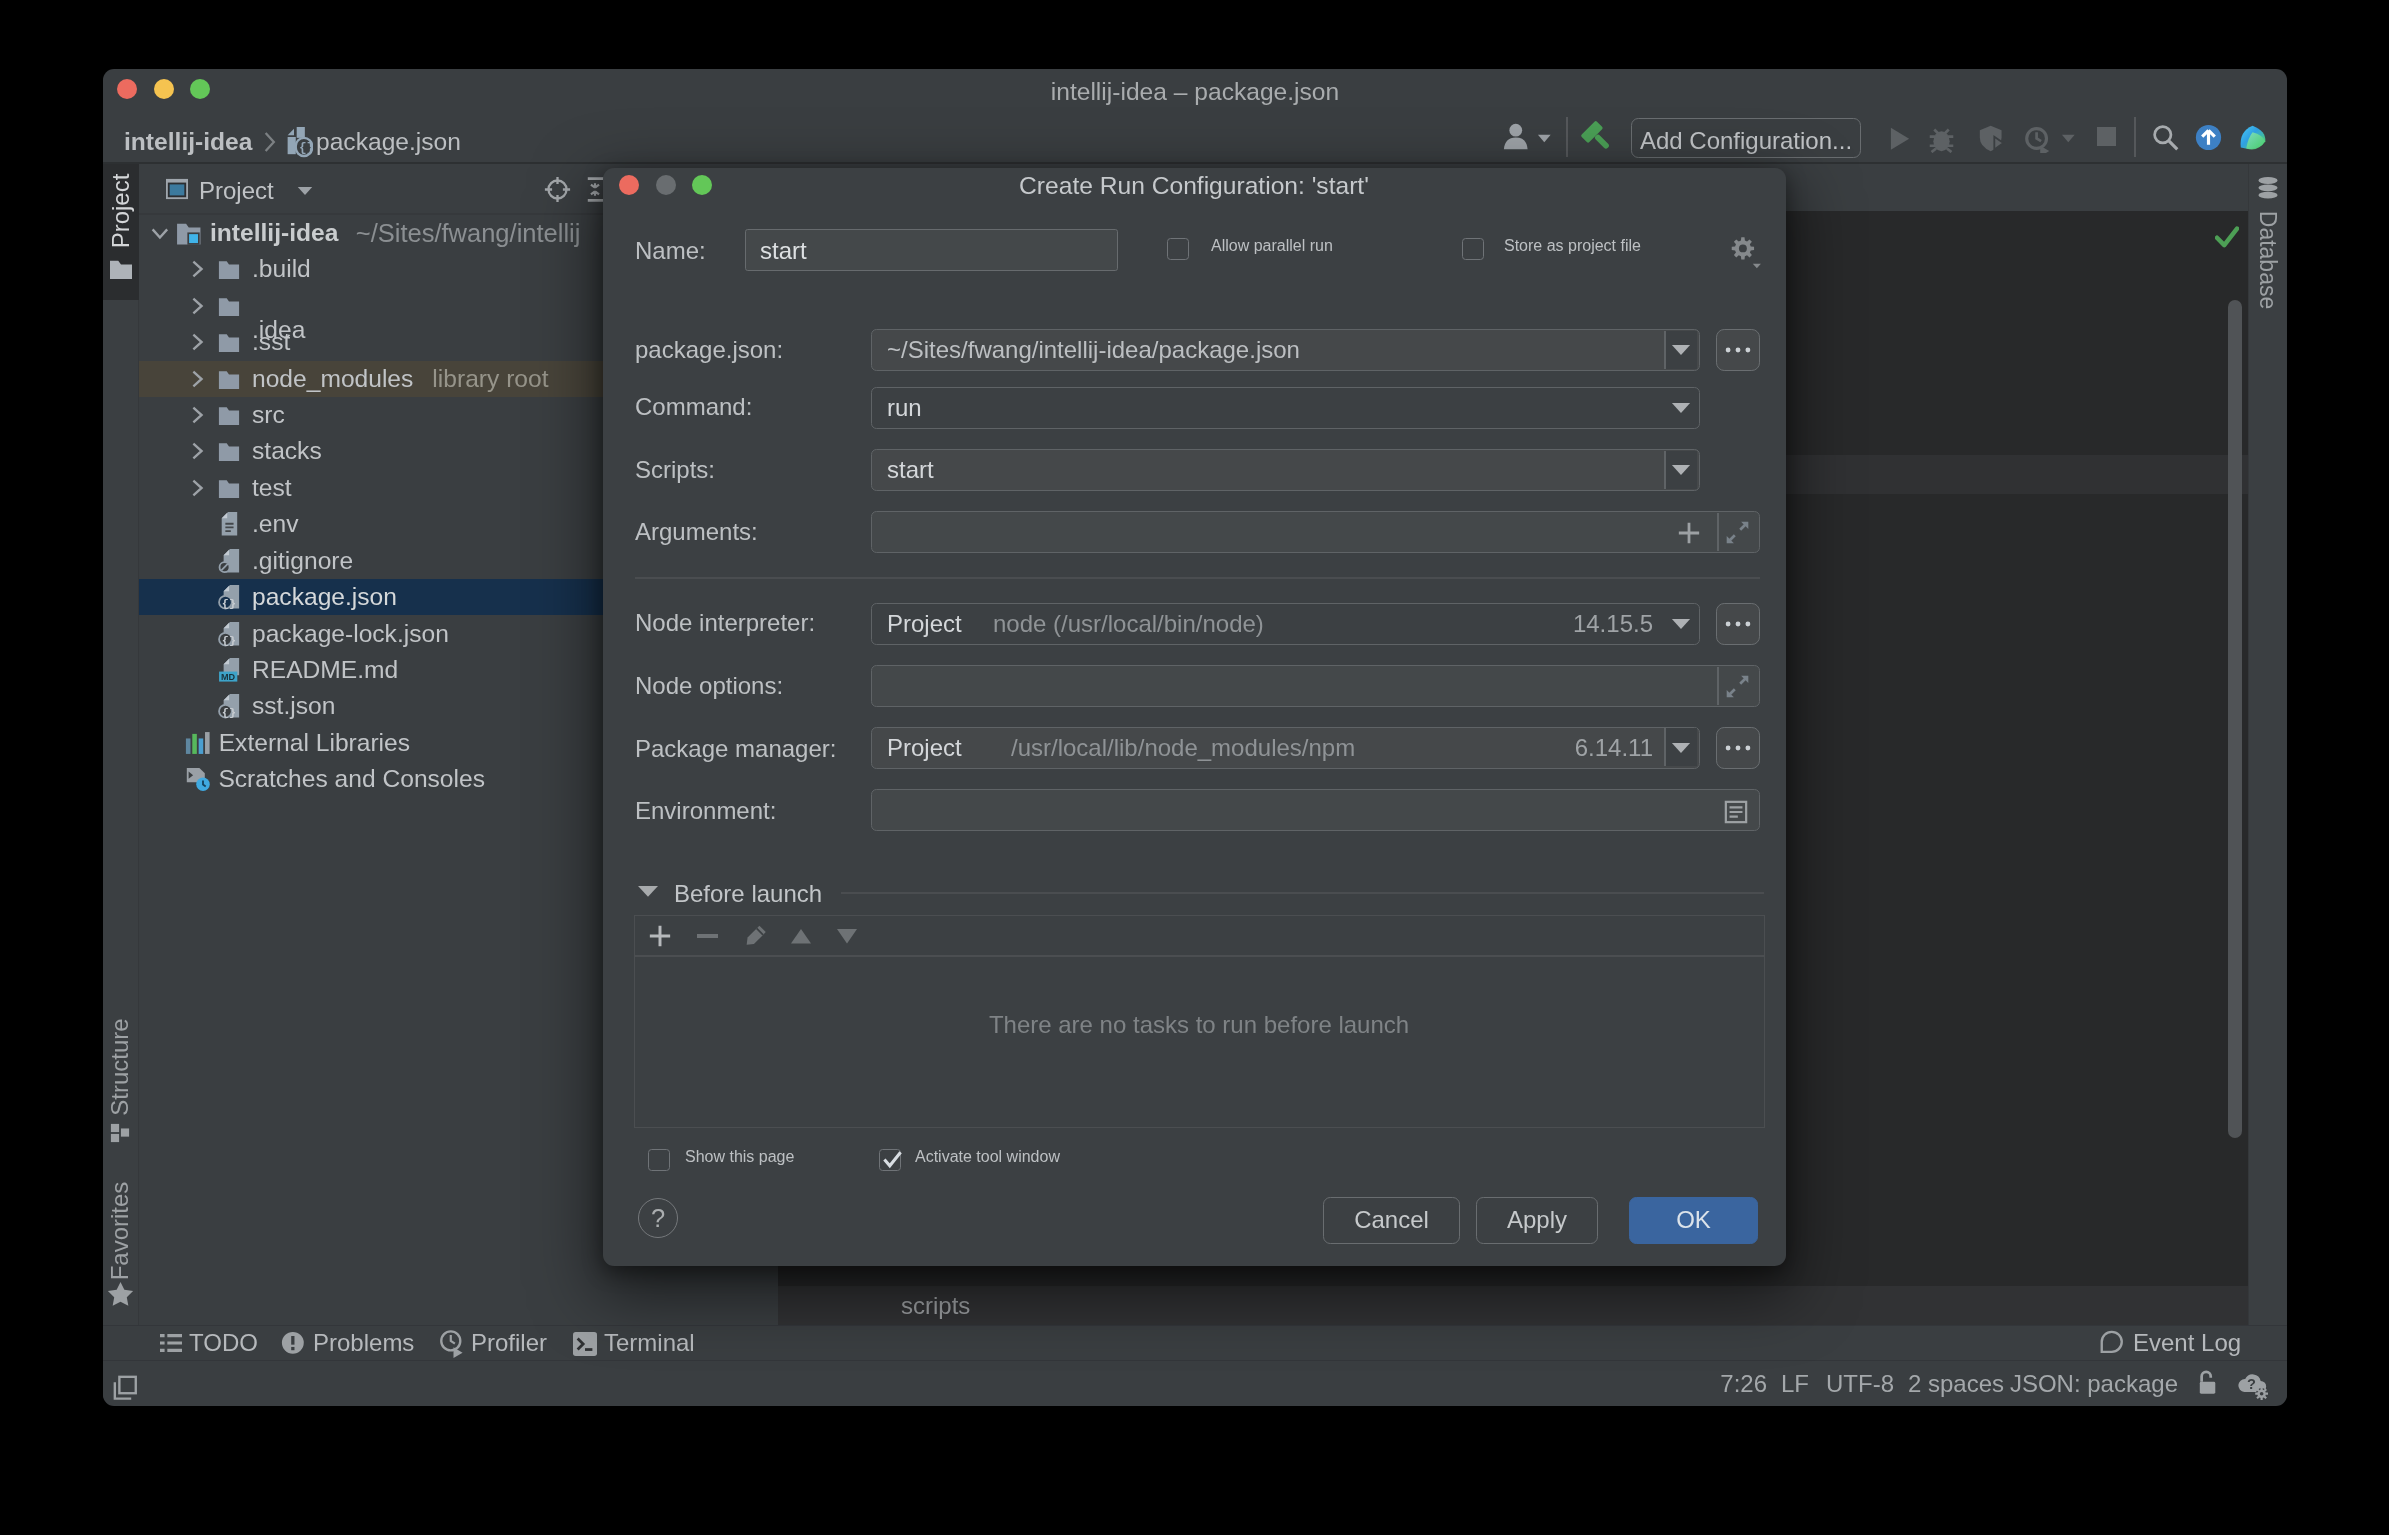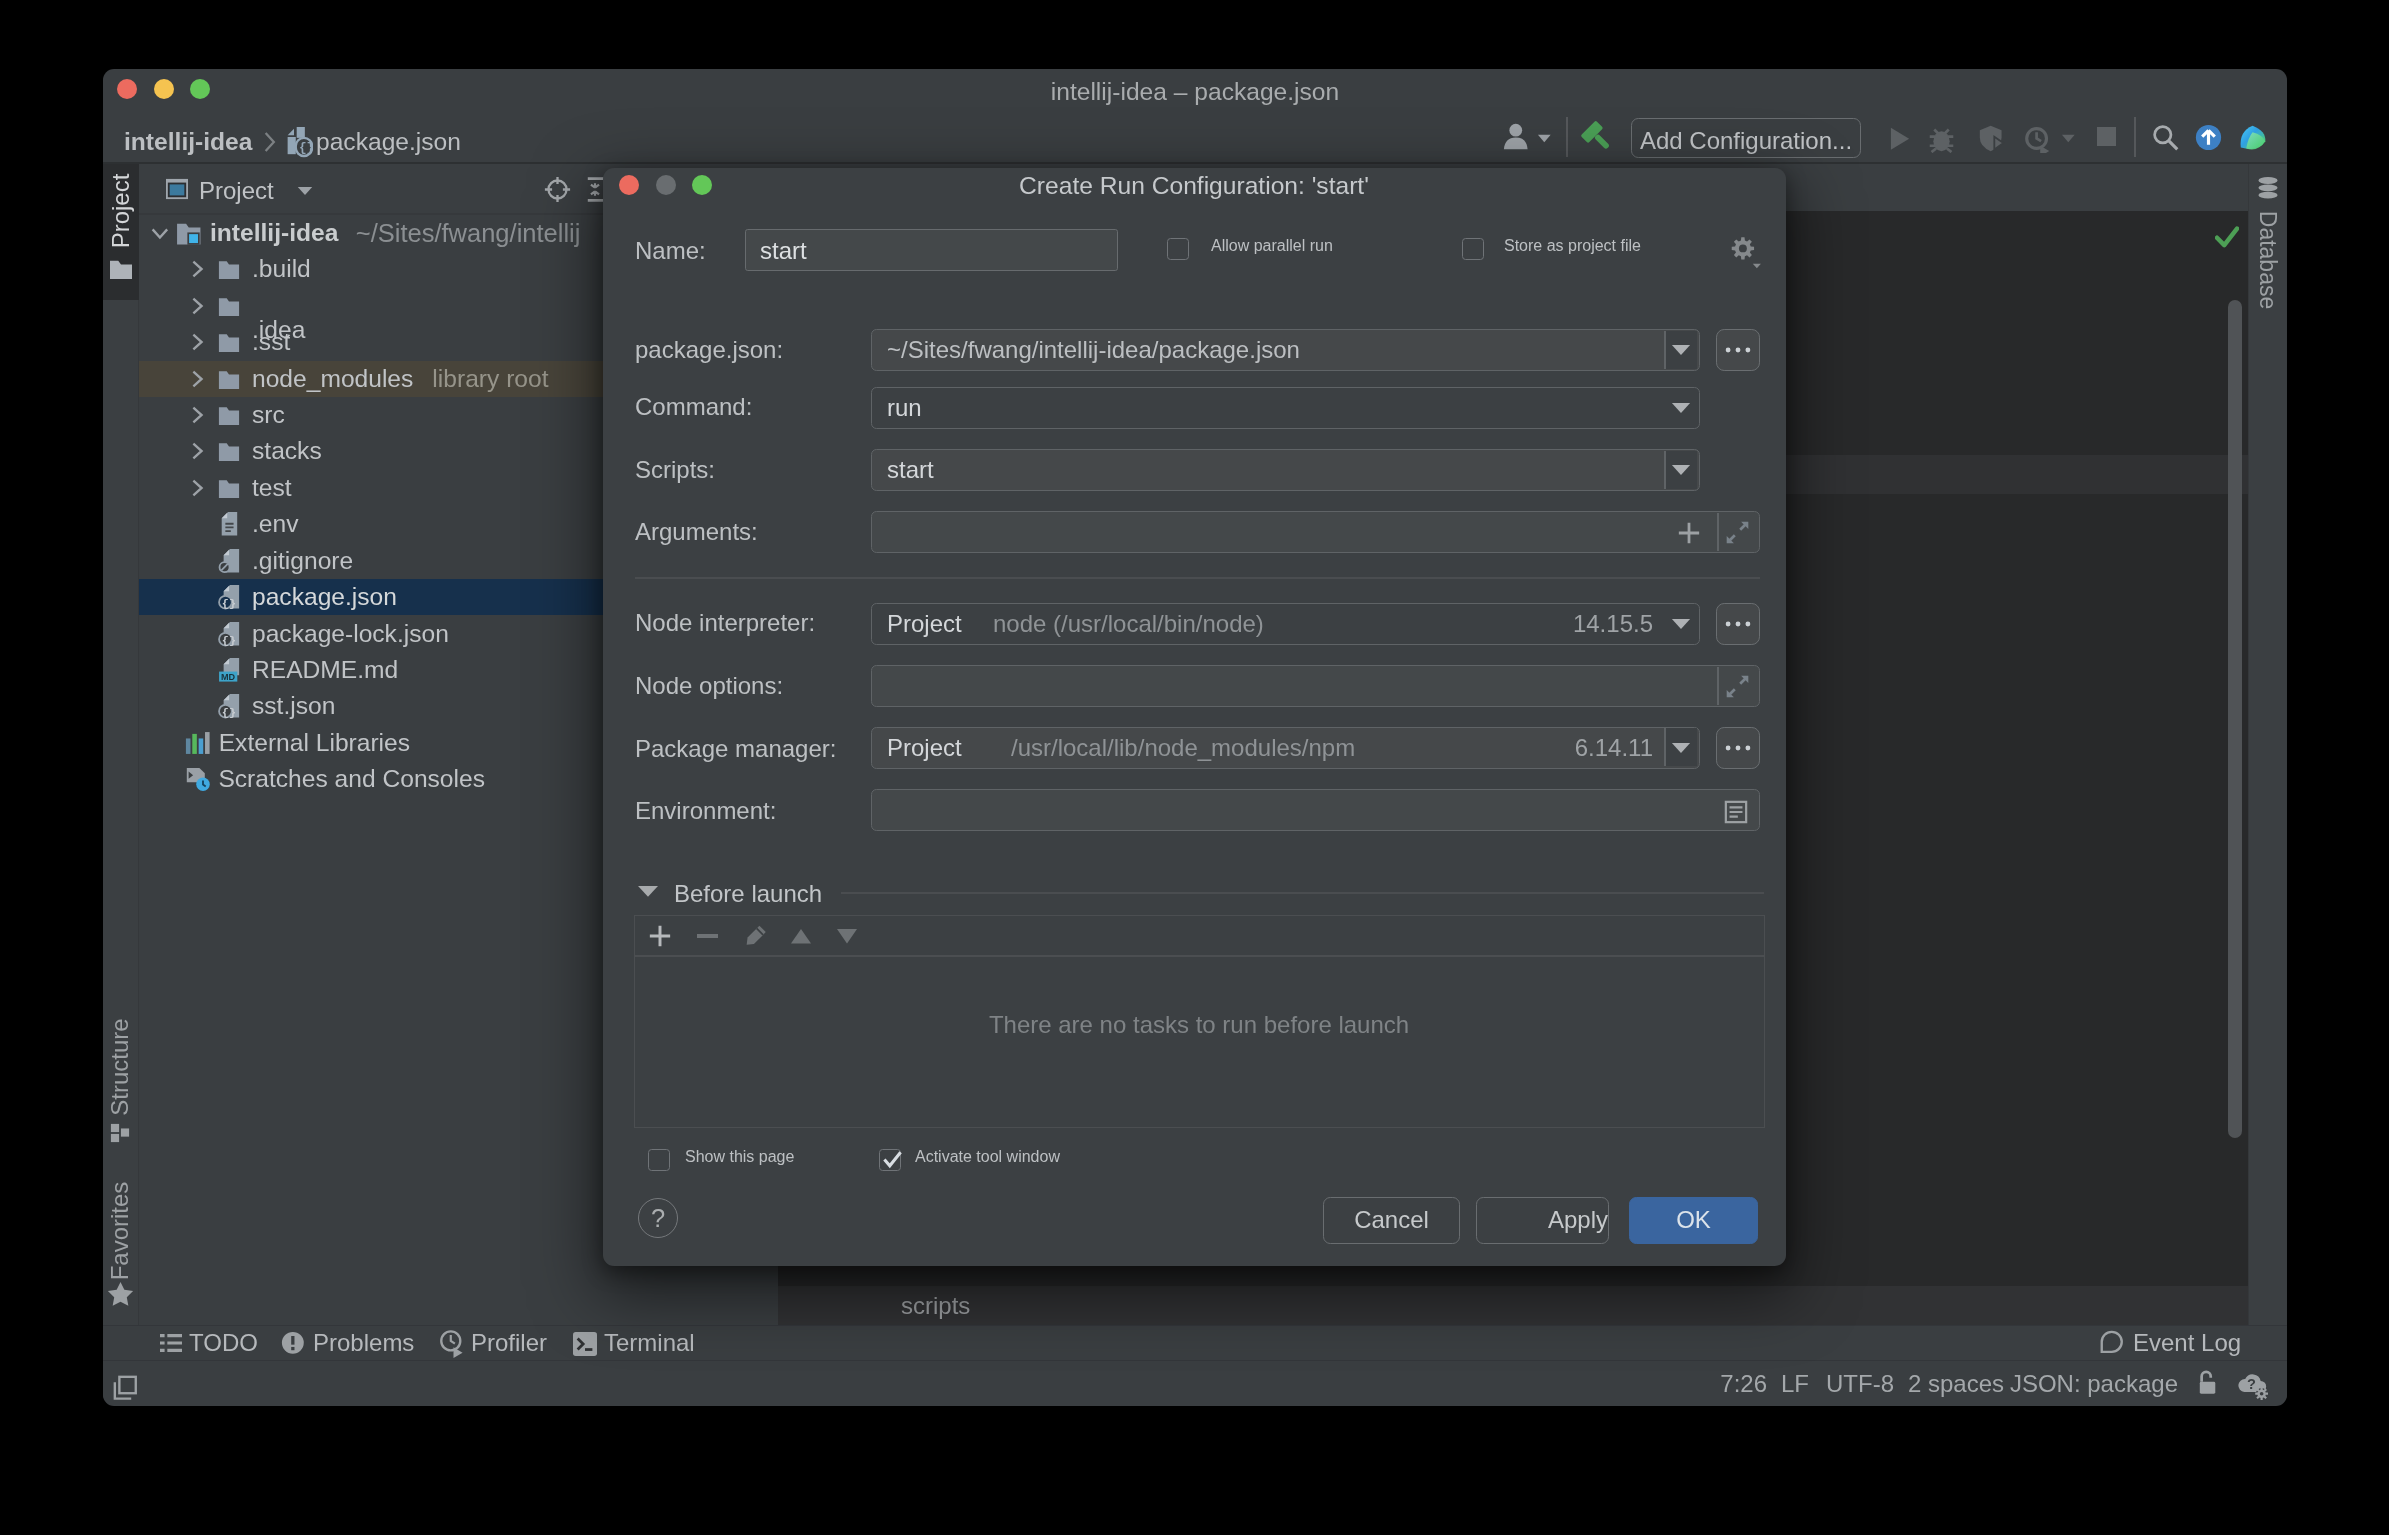--- a/index.html
+++ b/index.html
@@ -618,15 +618,15 @@
 <div class="cbx" style="left:648px;top:1149px;"></div>
 <div class="ctext" style="left:685px;top:1148px;">Show this page</div>
 <div class="cbx" style="left:879px;top:1149px;"></div>
 <svg class="abs" style="left:879px;top:1146px;" width="27" height="27" viewBox="0 0 30 30">
     <path d="M6 15 l6 7 L24 7" stroke="#d8dde2" stroke-width="3.4" fill="none"></path>
   </svg>
 <div class="ctext" style="left:915px;top:1148px;">Activate tool window</div>
 
 <div class="abs" style="left:638px;top:1198px;width:40px;height:40px;border:1.8px solid #75787b;border-radius:50%;color:#aaadaf;font-size:25.5px;text-align:center;line-height:38px;">?</div>
 <div class="btn" style="left:1323px;width:137px;">Cancel</div>
-<div class="btn" style="left:1476px;width:133px;text-align:right;">Apply</div>
+<div class="btn" style="left:1476px;width:122px;">Apply</div>
 <div class="btn" style="left:1629px;width:129px;background:#3a659f;border-color:#3a659f;color:#dce3ea;">OK</div>
 
 
 </body></html>

